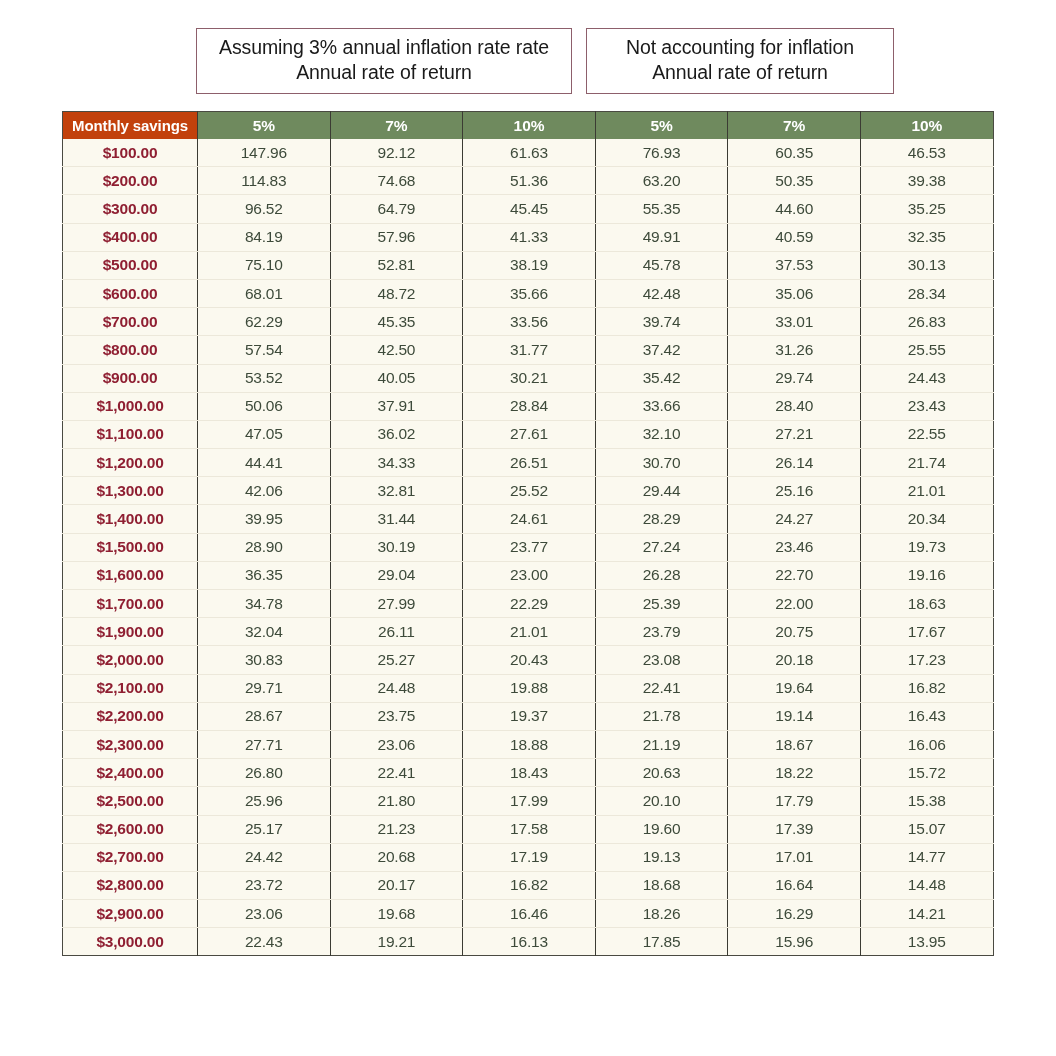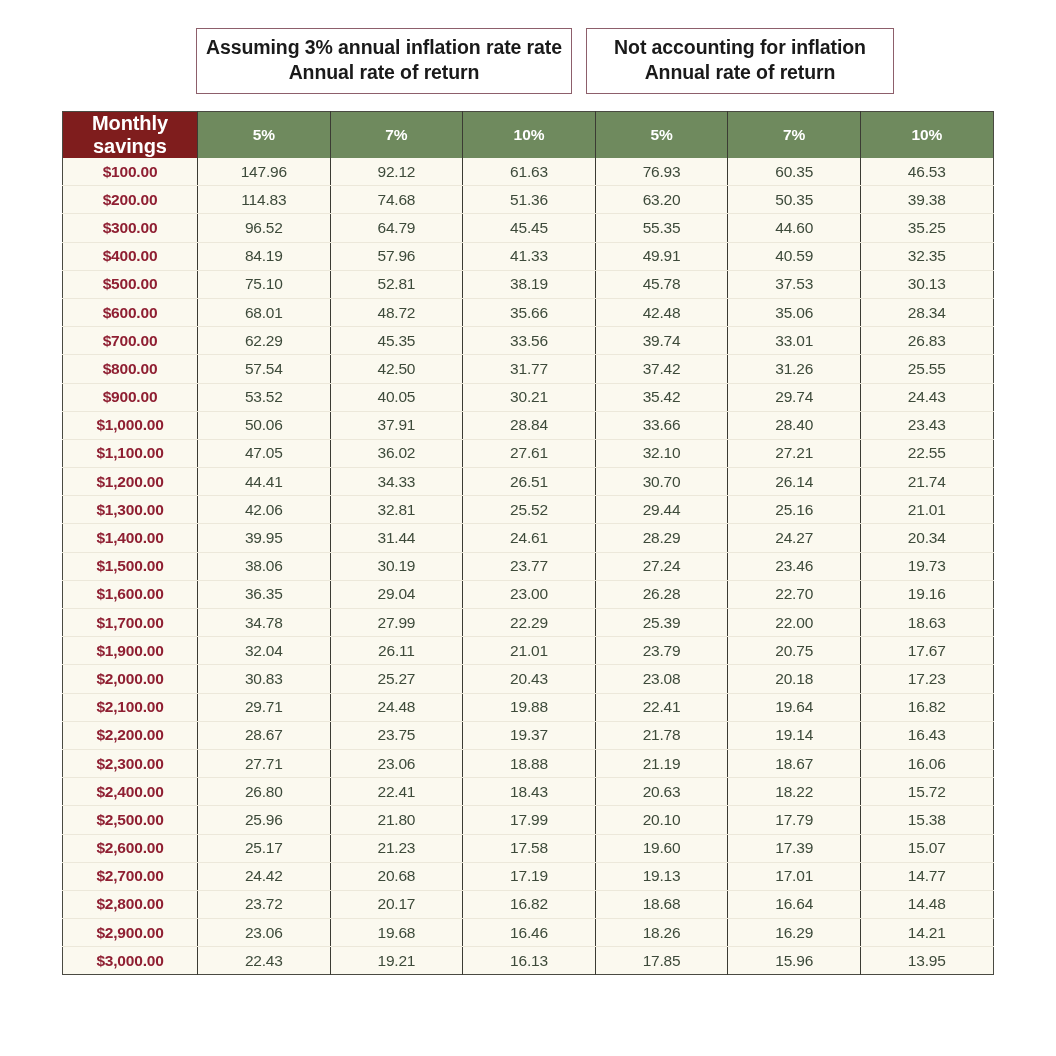--- a/index.html
+++ b/index.html
@@ -38,21 +38,21 @@
     text-align: center;
     padding: 6px 8px 8px 8px;
     color: #1a1a1a;
     line-height: 1.28;
   }
   .caption-box.left  { width: 376px; }
   .caption-box.right { width: 308px; }
   .caption-line {
     display: block;
     font-size: 19.5px;
-    font-weight: 700;
+    font-weight: 400;
     letter-spacing: -0.1px;
     white-space: nowrap;
   }
 
   
   .table-wrap {
     position: absolute;
     top: 111px;
     left: 62px;
     width: 931px;
@@ -72,22 +72,22 @@
     font-size: 15.5px;
     font-weight: bold;
     text-align: center;
     vertical-align: middle;
     color: #ffffff;
     border-right: 1px solid #3b3b33;
     letter-spacing: -0.1px;
   }
   thead th:last-child { border-right: none; }
   thead th.label-head {
-    background: #7f1d1d;
-    font-size: 20px;
+    background: #c2410c;
+    font-size: 15px;
   }
   thead th.rate-head {
     background: #6f8a5e;
   }
 
   tbody td {
     height: 27.2px;
     padding: 0;
     font-size: 15.5px;
     text-align: center;
@@ -268,21 +268,21 @@
             <td class="label-cell">$1,400.00</td>
             <td class="val-cell">39.95</td>
             <td class="val-cell">31.44</td>
             <td class="val-cell">24.61</td>
             <td class="val-cell">28.29</td>
             <td class="val-cell">24.27</td>
             <td class="val-cell">20.34</td>
           </tr>
           <tr>
             <td class="label-cell">$1,500.00</td>
-            <td class="val-cell">38.06</td>
+            <td class="val-cell">28.90</td>
             <td class="val-cell">30.19</td>
             <td class="val-cell">23.77</td>
             <td class="val-cell">27.24</td>
             <td class="val-cell">23.46</td>
             <td class="val-cell">19.73</td>
           </tr>
           <tr>
             <td class="label-cell">$1,600.00</td>
             <td class="val-cell">36.35</td>
             <td class="val-cell">29.04</td>

